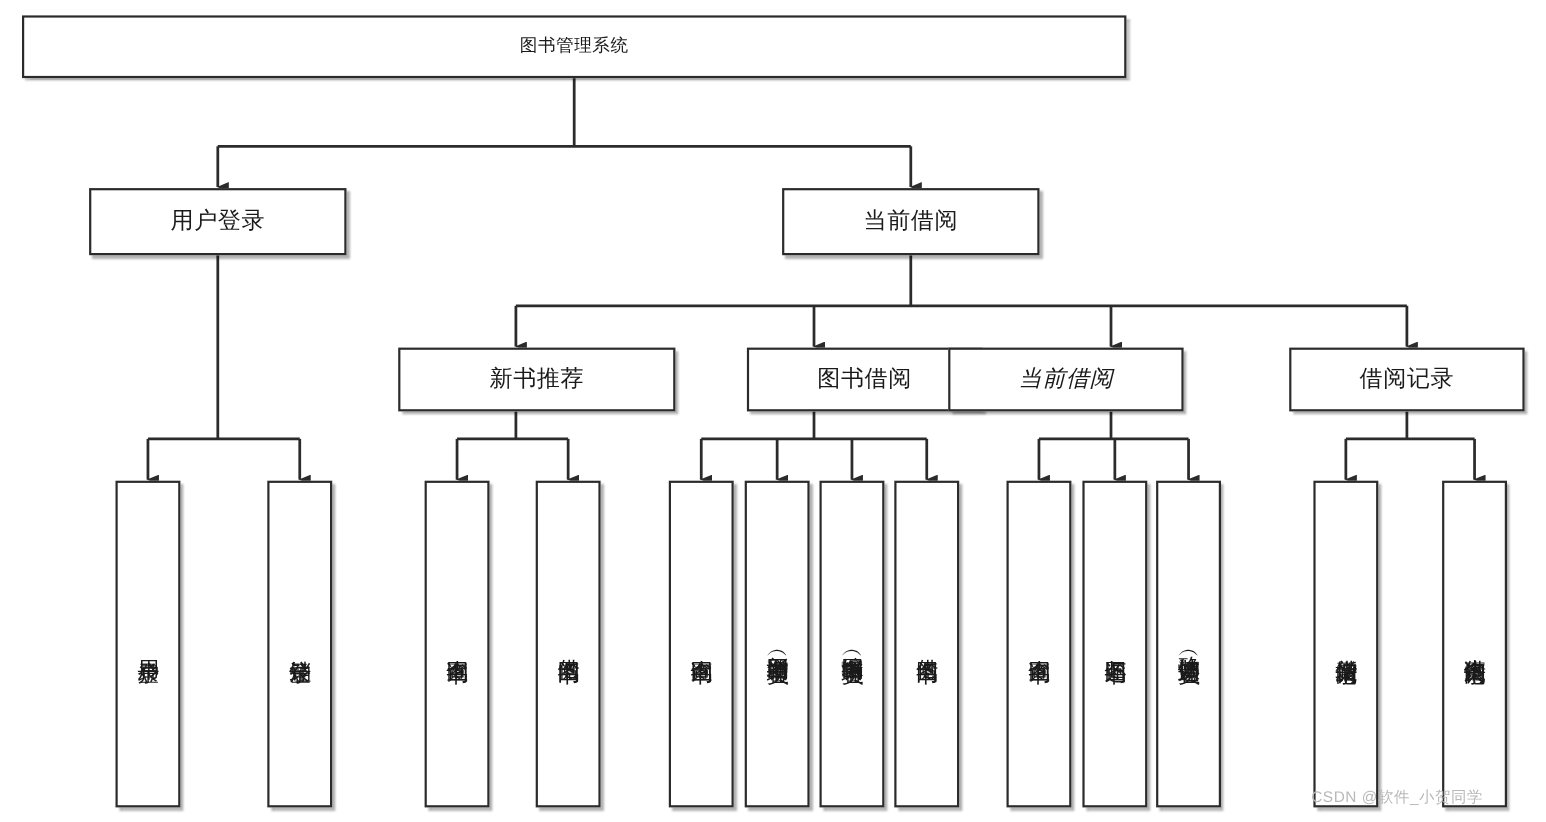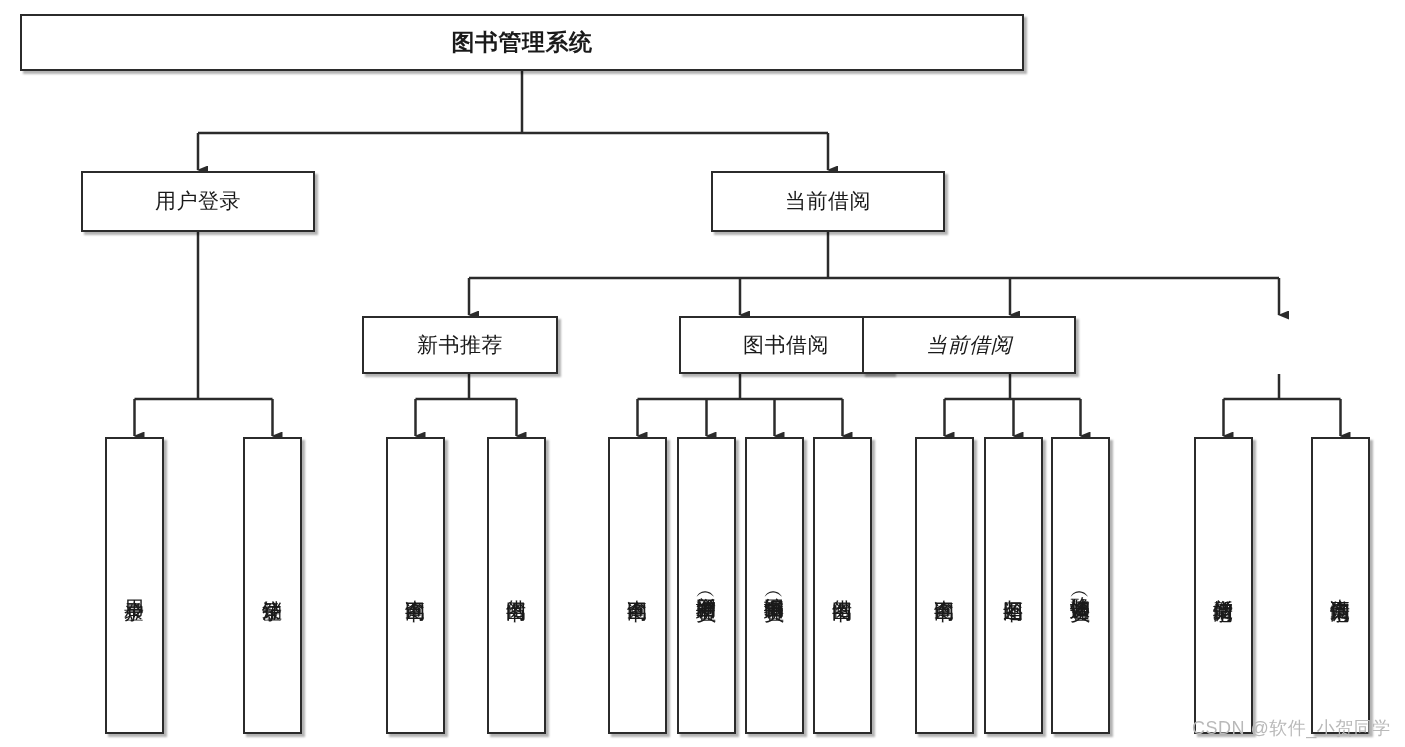--- a/index.html
+++ b/index.html
@@ -46,27 +46,26 @@
     text-align: center;
   }
   .node-box.vertical .node-label {
     writing-mode: vertical-rl;
     text-orientation: upright;
     font-size: 20px;
     letter-spacing: 1px;
     line-height: 1;
   }
   .node-box.root .node-label {
-    font-size: 23px;
-    font-weight: bold;
+    font-size: 16px;
   }
   .watermark {
     position: absolute;
     color: #b9b9b9;
-    font-size: 18px;
+    font-size: 14px;
     letter-spacing: 0.5px;
     white-space: nowrap;
     pointer-events: none;
   }
 </style>
 </head>
 <body>
 
 <div id="diagram-root">
 
@@ -117,28 +116,31 @@
     <span class="node-label">图书管理系统</span>
   </div>
 
   <div class="node-box" style="left: 81px; top: 171px; width: 234px; height: 61px;">
     <span class="node-label">用户登录</span>
   </div>
   <div class="node-box" style="left: 711px; top: 171px; width: 234px; height: 61px;">
     <span class="node-label">当前借阅</span>
   </div>
 
-  <div class="node-box" style="left: 362px; top: 316px; width: 196px; height: 58px;">
+  <div class="node-box" style="left: 362px; top: 316px; width: 252px; height: 58px;">
     <span class="node-label">新书推荐</span>
   </div>
   <div class="node-box" style="left: 633px; top: 316px; width: 214px; height: 58px; margin-left: 46px;">
     <span class="node-label">图书借阅</span>
   </div>
   <div class="node-box" style="left: 862px; top: 316px; width: 214px; height: 58px; font-style: italic;">
     <span class="node-label">当前借阅</span>
+  </div>
+  <div class="node-box" style="left: 1172px; top: 316px; width: 214px; height: 58px;">
+    <span class="node-label">借阅记录</span>
   </div>
 
   <div class="node-box vertical" style="left: 105px; top: 437px; width: 59px; height: 297px;">
     <span class="node-label">用户登录</span>
   </div>
   <div class="node-box vertical" style="left: 243px; top: 437px; width: 59px; height: 297px;">
     <span class="node-label">注销登录</span>
   </div>
   <div class="node-box vertical" style="left: 386px; top: 437px; width: 59px; height: 297px;">
     <span class="node-label">查询图书</span>

